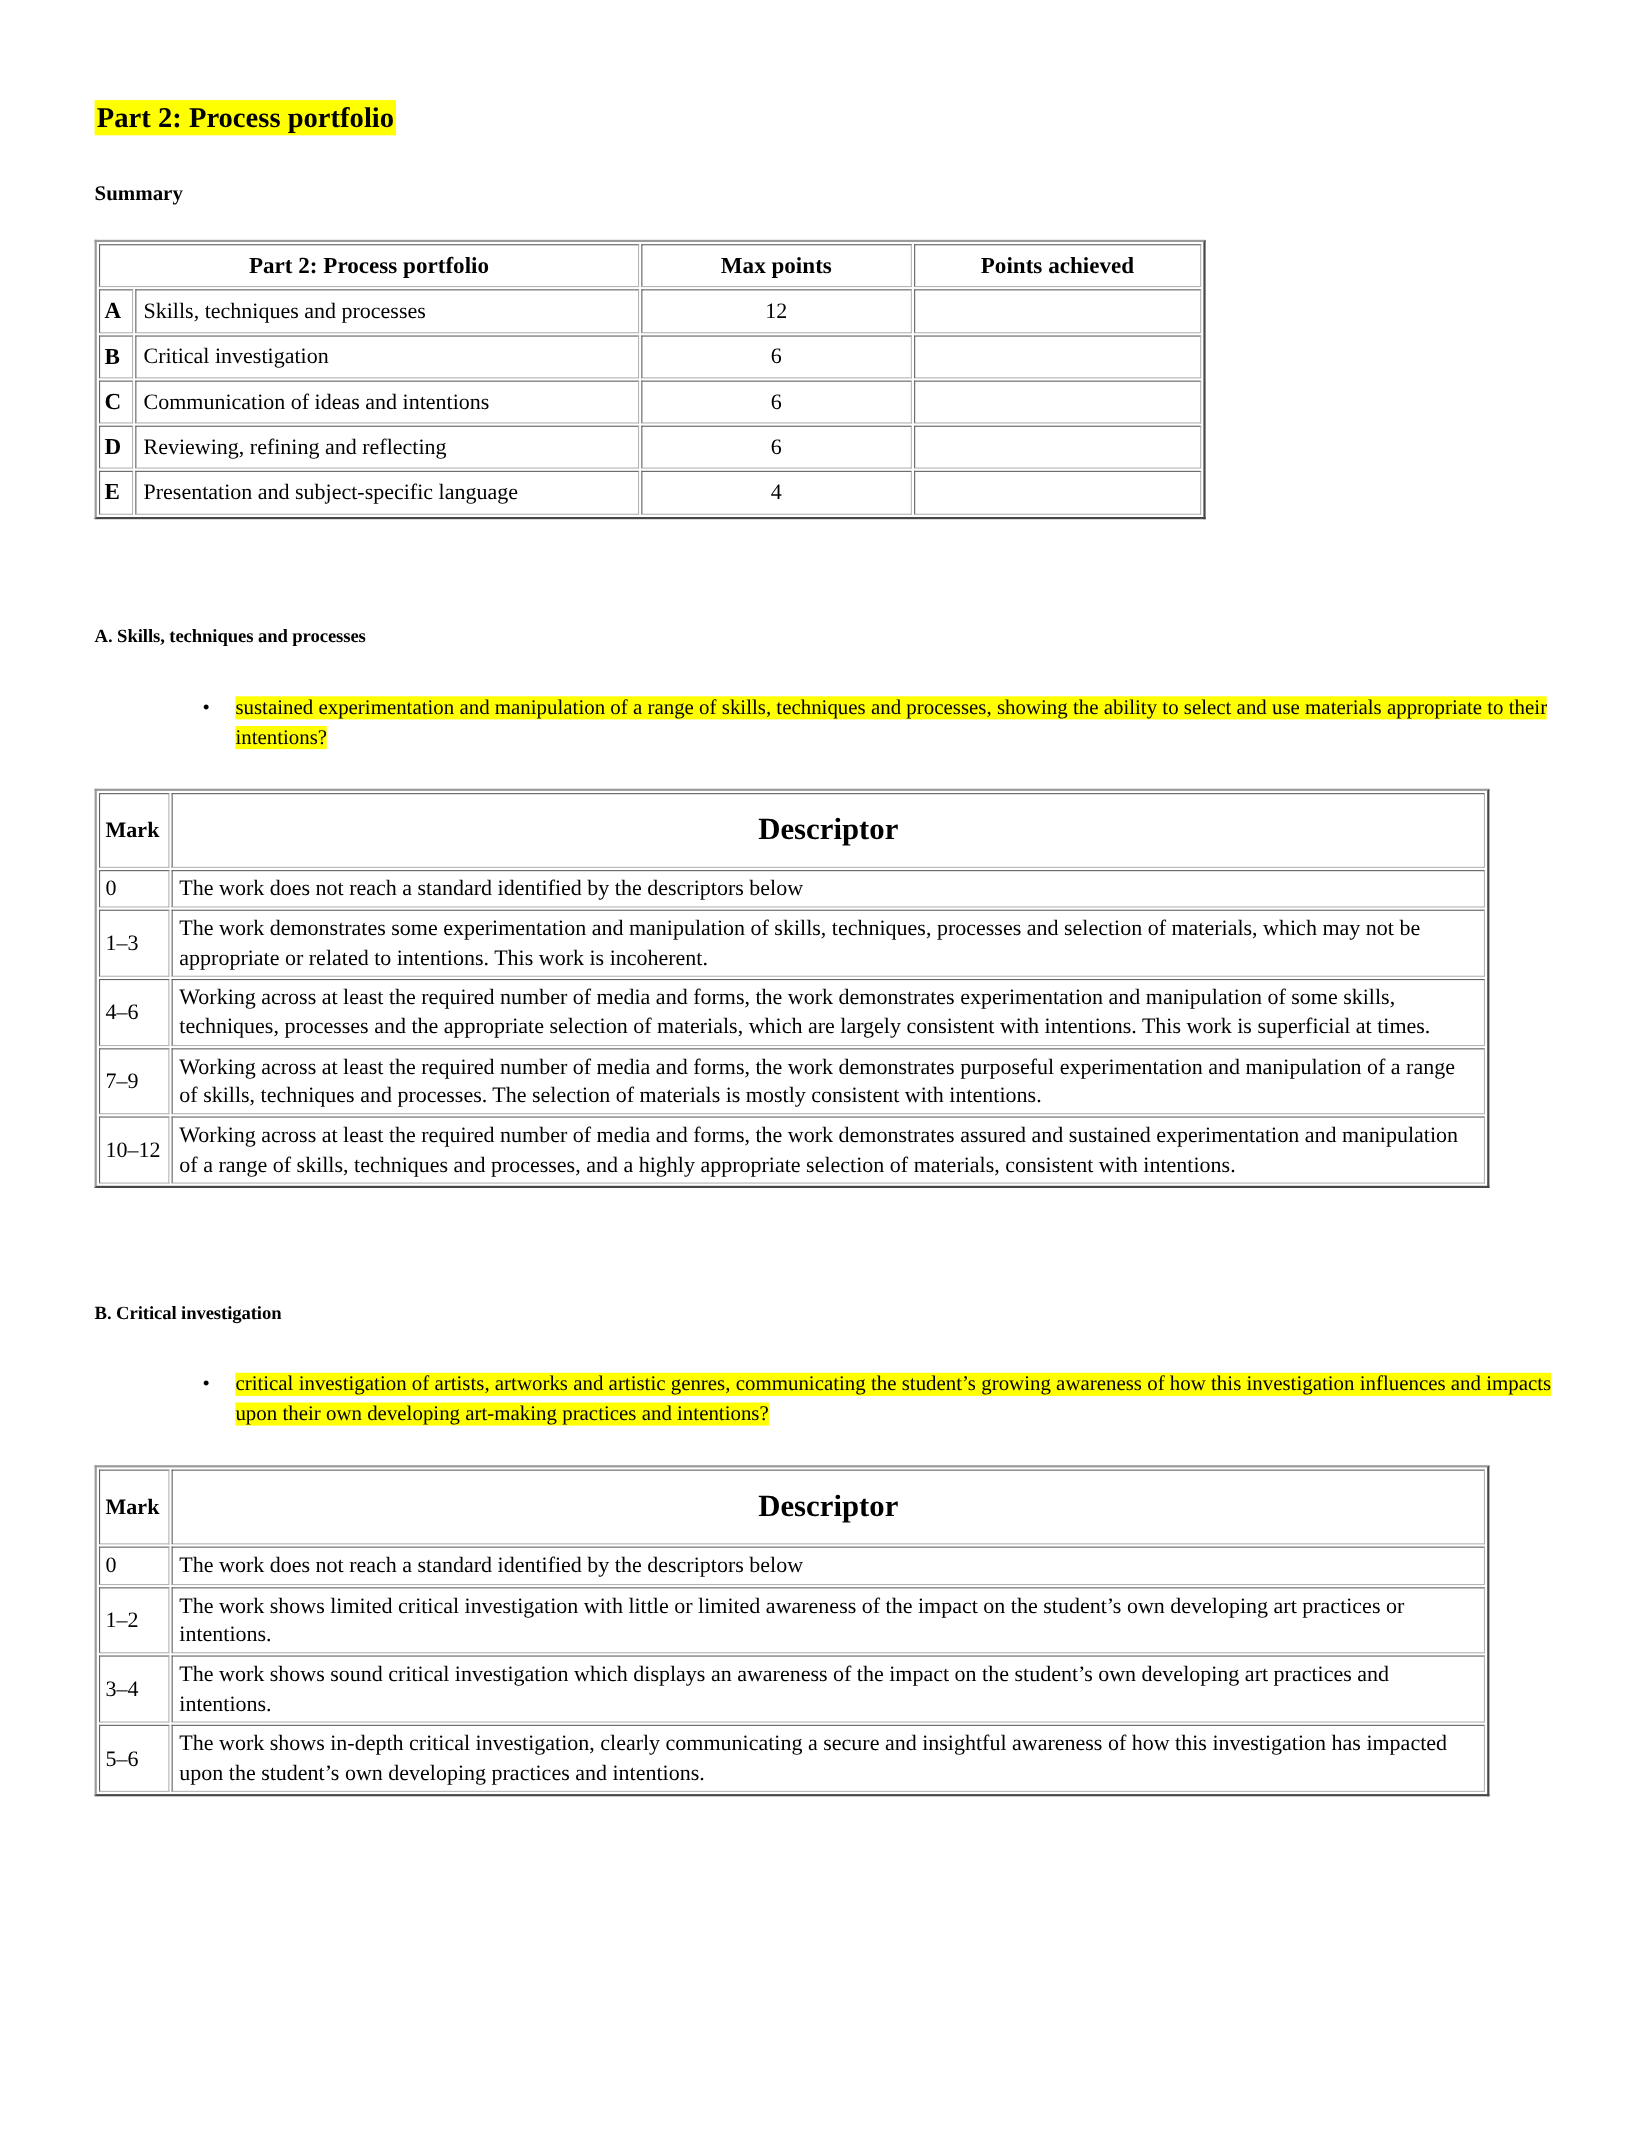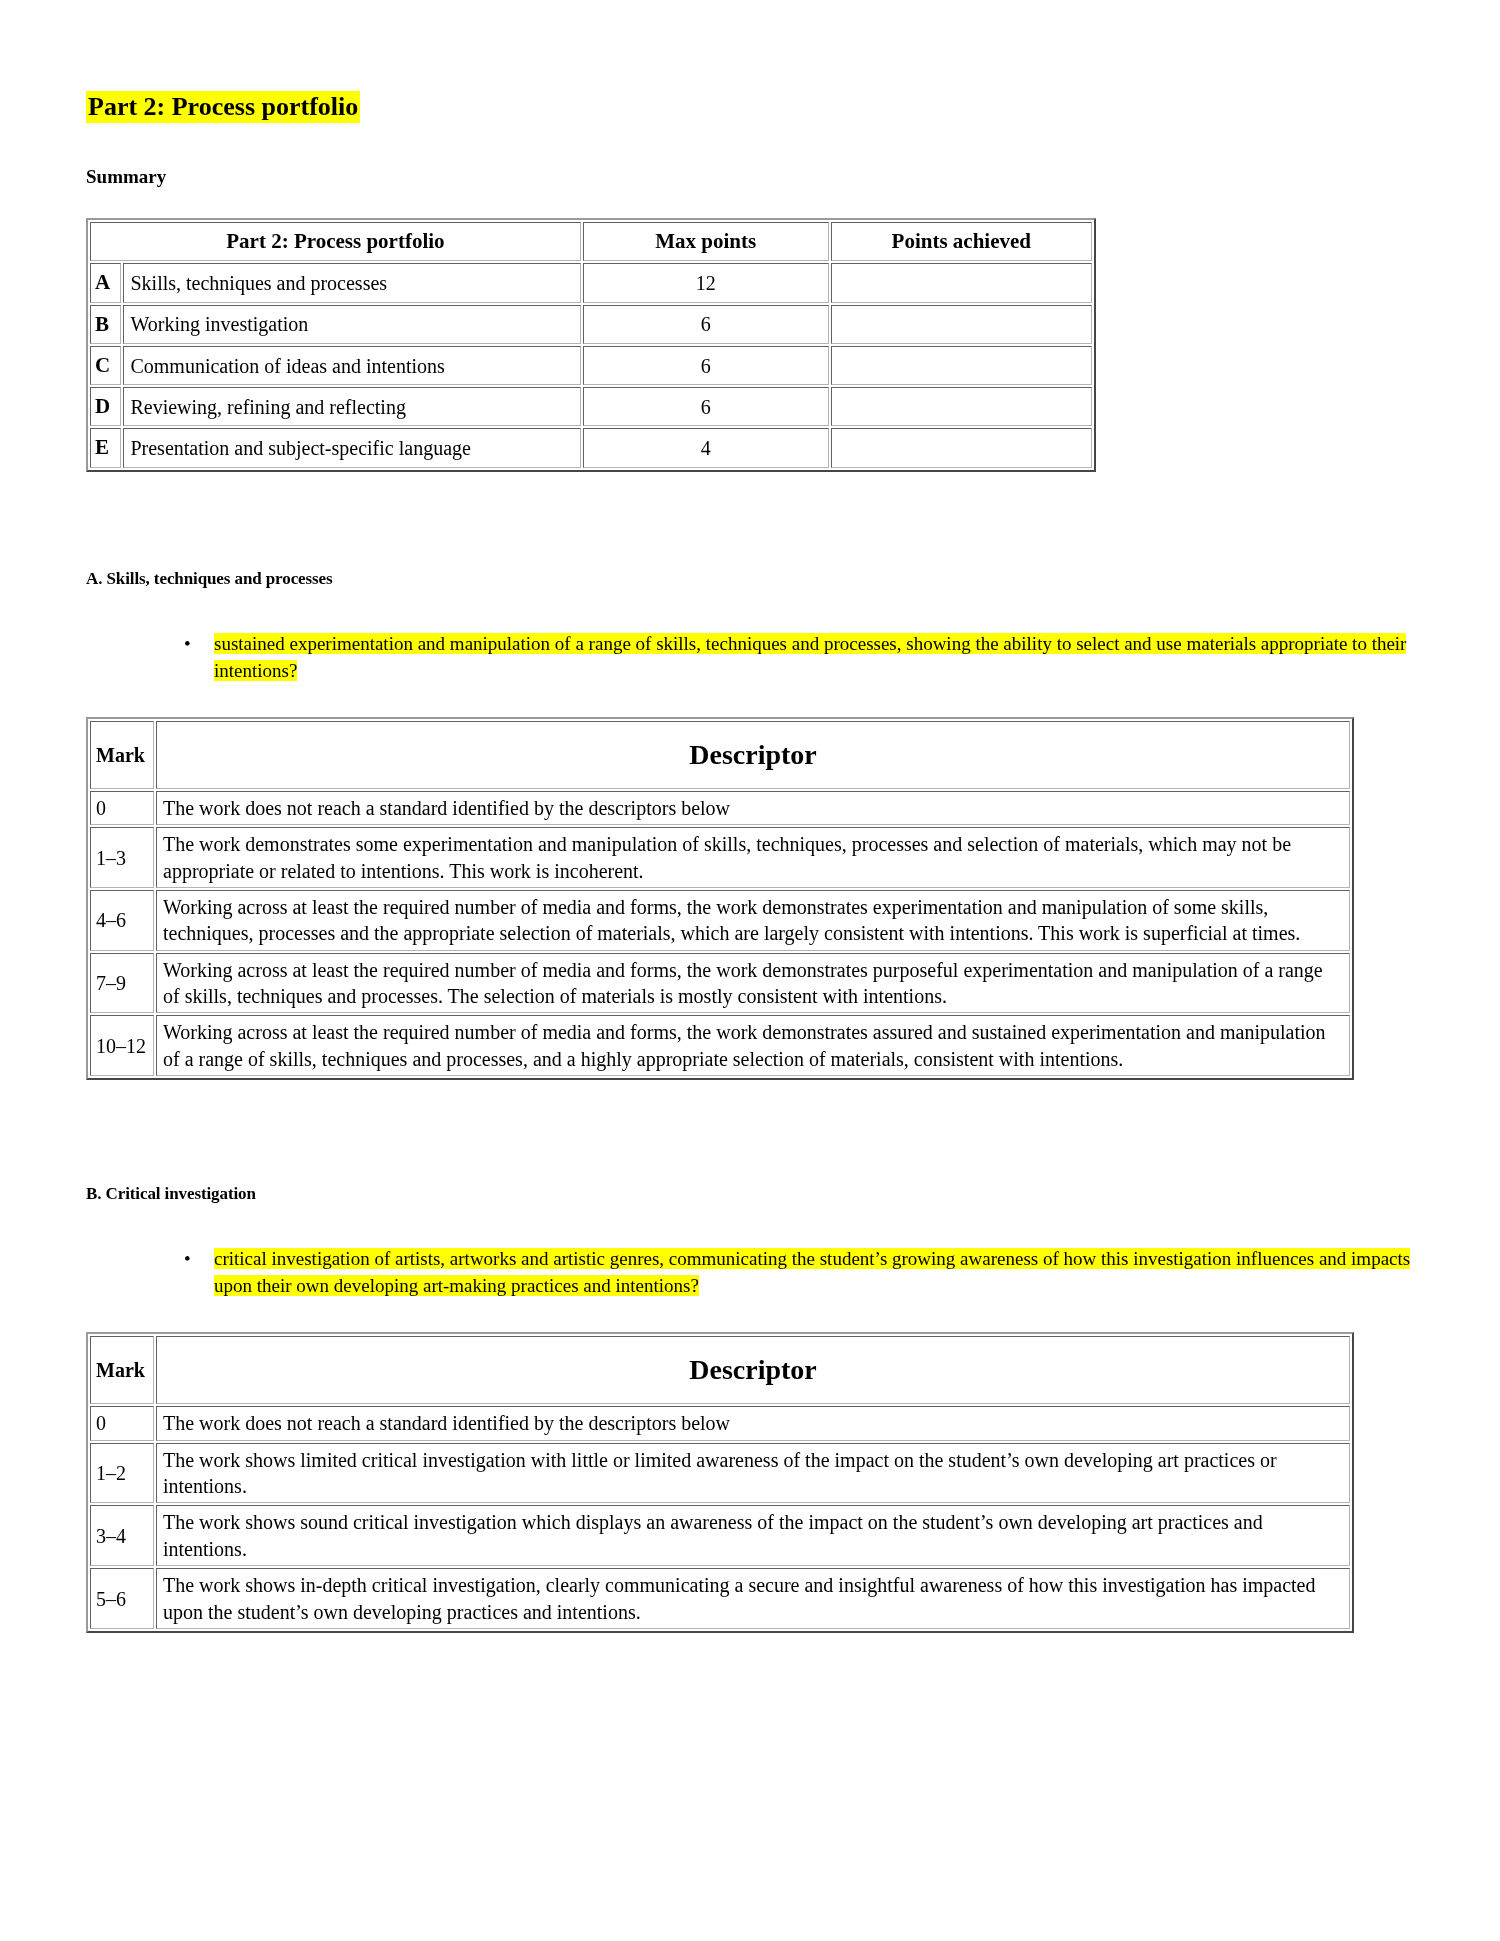--- a/index.html
+++ b/index.html
@@ -167,21 +167,21 @@
         <th class="head-ach">Points achieved</th>
       </tr>
       <tr>
         <td class="letter">A</td>
         <td class="crit-name">Skills, techniques and processes</td>
         <td class="max-points">12</td>
         <td class="points-achieved"></td>
       </tr>
       <tr>
         <td class="letter">B</td>
-        <td class="crit-name">Working investigation</td>
+        <td class="crit-name">Critical investigation</td>
         <td class="max-points">6</td>
         <td class="points-achieved"></td>
       </tr>
       <tr>
         <td class="letter">C</td>
         <td class="crit-name">Communication of ideas and intentions</td>
         <td class="max-points">6</td>
         <td class="points-achieved"></td>
       </tr>
       <tr>

